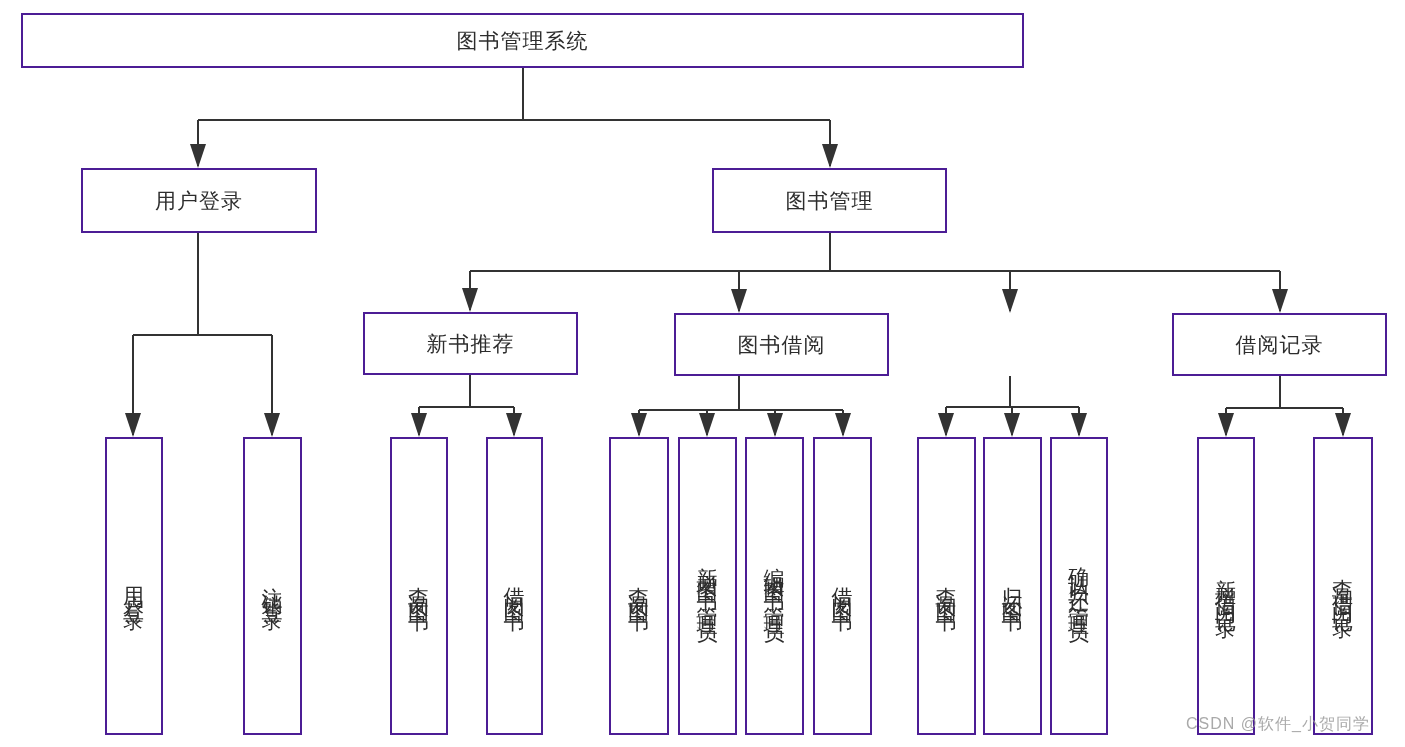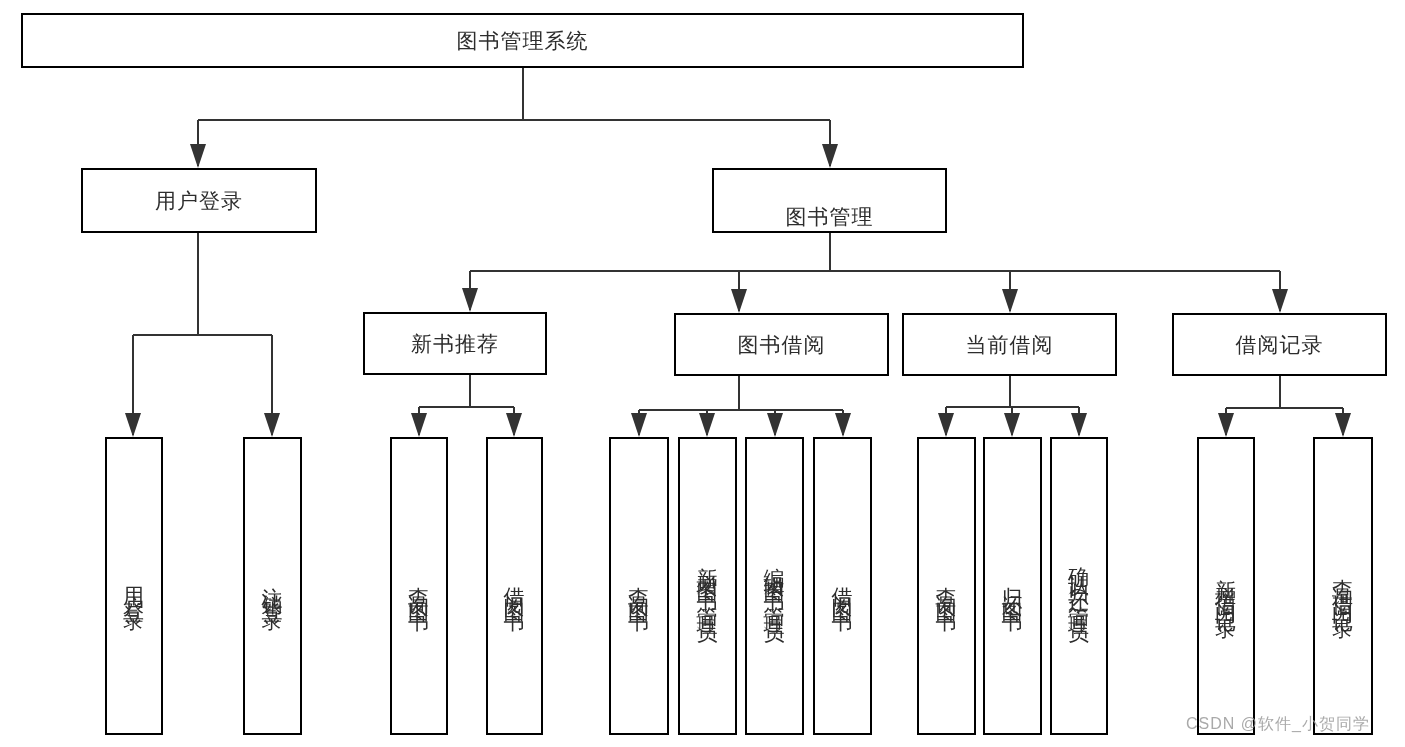--- a/index.html
+++ b/index.html
@@ -2,33 +2,33 @@
 <html><head>
 <meta charset="utf-8">
 <style>
   html,body{margin:0;padding:0;background:#ffffff;}
   .stage{
     position:relative;width:1405px;height:747px;background:#ffffff;overflow:hidden;
     font-family:"Liberation Sans","DejaVu Sans",sans-serif;color:#2d2d2d;
   }
   .wires{position:absolute;left:0;top:0;width:1405px;height:747px;z-index:0;}
   .node{
-    position:absolute;background:#ffffff;border:2px solid #000000;box-sizing:border-box;
+    position:absolute;background:#ffffff;border:2px solid #4c1d95;box-sizing:border-box;
     display:flex;align-items:center;justify-content:center;z-index:1;
   }
   .h{font-size:21px;letter-spacing:1px;white-space:nowrap;}
   .v{
     writing-mode:vertical-rl;text-orientation:mixed;
     font-size:21px;letter-spacing:8px;line-height:1;
   }
   
   #root      {left:21px;  top:13px;  width:1003px;height:55px;}
   #n-login   {left:81px;  top:168px; width:236px; height:65px;}
-  #n-mgmt    {left:712px; top:168px; width:235px; height:65px;align-items:flex-end;}
-  #n-newbook {left:363px; top:312px; width:184px; height:63px;}
+  #n-mgmt    {left:712px; top:168px; width:235px; height:65px;}
+  #n-newbook {left:363px; top:312px; width:215px; height:63px;}
   #n-borrow  {left:632px; top:313px; width:215px; height:63px;margin-left:42px;}
   #n-current {left:902px; top:313px; width:215px; height:63px;}
   #n-records {left:1172px;top:313px; width:215px; height:63px;}
   
   .leaf{top:437px;height:298px;}
   #l1 {left:105px; width:58px;}
   #l2 {left:243px; width:59px;}
   #l3 {left:390px; width:58px;}
   #l4 {left:486px; width:57px;}
   #l5 {left:609px; width:60px;}
@@ -100,23 +100,20 @@
   <div class="node h" id="n-mgmt">
     <span>图书管理</span>
   </div>
 
   <div class="node h" id="n-newbook">
     <span>新书推荐</span>
   </div>
   <div class="node h" id="n-borrow">
     <span>图书借阅</span>
   </div>
-  <div class="node h" id="n-current">
-    <span>当前借阅</span>
-  </div>
   <div class="node h" id="n-records">
     <span>借阅记录</span>
   </div>
 
   <div class="node leaf" id="l1">
     <span class="v">用户登录</span>
   </div>
   <div class="node leaf" id="l2">
     <span class="v">注销登录</span>
   </div>

